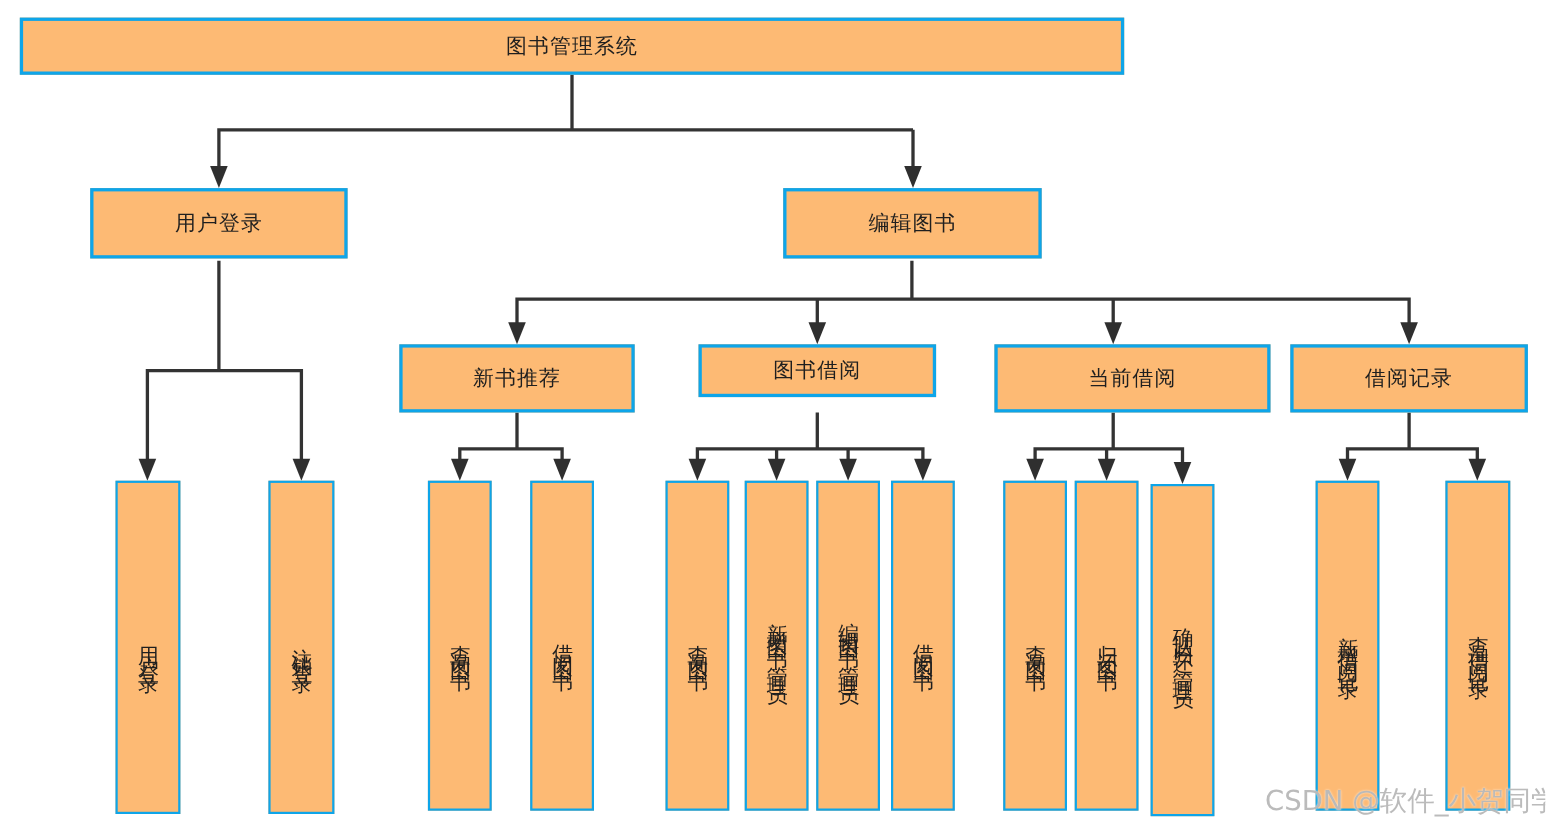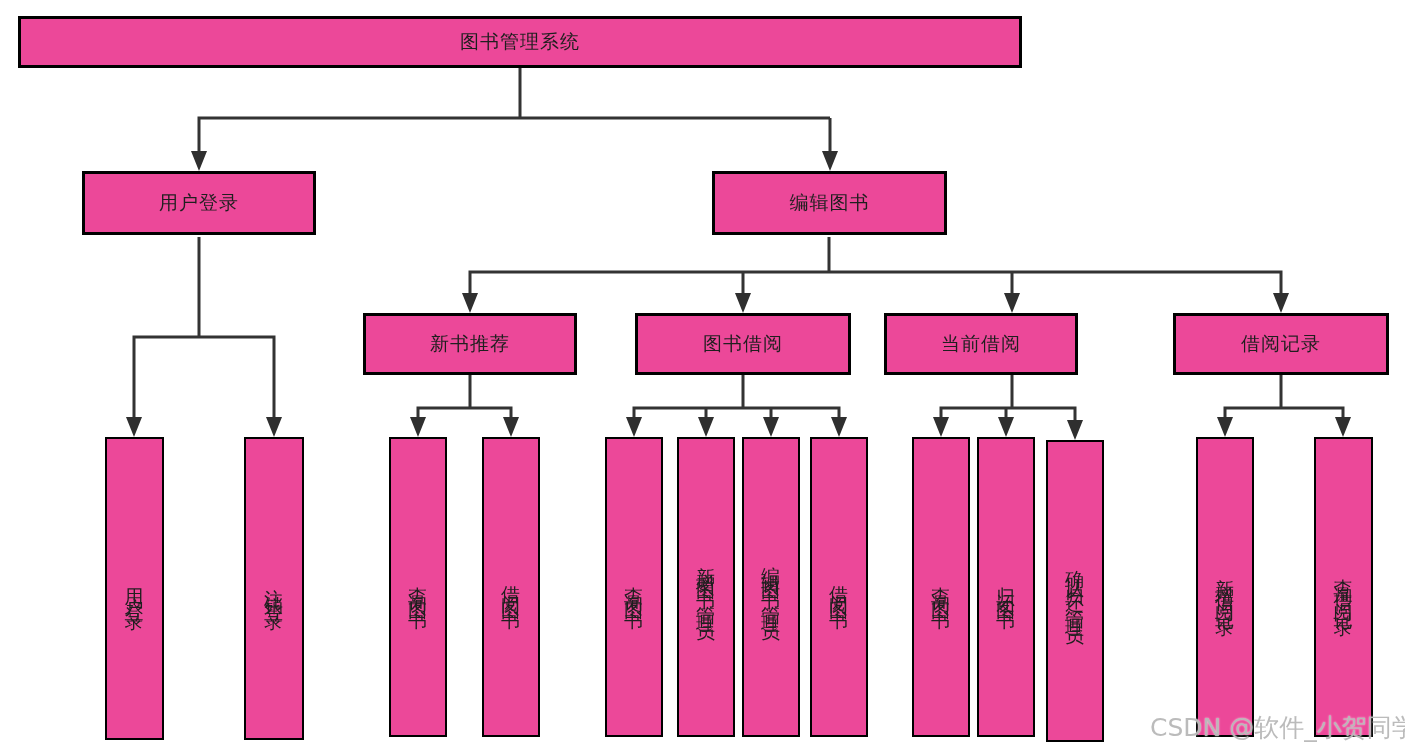--- a/index.html
+++ b/index.html
@@ -18,22 +18,22 @@
   .connectors {
     position: absolute;
     left: 0;
     top: 0;
     width: 1405px;
     height: 747px;
   }
   .node {
     position: absolute;
     box-sizing: border-box;
-    border: 3px solid #000000;
-    background: #ec4899;
+    border: 3px solid #0ea5e9;
+    background: #fdba74;
     display: flex;
     align-items: center;
     justify-content: center;
     color: #1f1f1f;
   }
   .node.h-label {
     font-size: 19px;
     letter-spacing: 1px;
     white-space: nowrap;
   }
@@ -122,24 +122,24 @@
   <div class="node h-label" style="left:82px; top:171px; width:234px; height:64px;">
     <span>用户登录</span>
   </div>
   <div class="node h-label" style="left:712px; top:171px; width:235px; height:64px;">
     <span>编辑图书</span>
   </div>
 
   <div class="node h-label" style="left:363px; top:313px; width:214px; height:62px;">
     <span>新书推荐</span>
   </div>
-  <div class="node h-label" style="left:635px; top:313px; width:216px; height:62px;">
+  <div class="node h-label" style="left:635px; top:313px; width:216px; height:48px;">
     <span>图书借阅</span>
   </div>
-  <div class="node h-label" style="left:884px; top:313px; width:194px; height:62px;">
+  <div class="node h-label" style="left:904px; top:313px; width:251px; height:62px;">
     <span>当前借阅</span>
   </div>
   <div class="node h-label" style="left:1173px; top:313px; width:216px; height:62px;">
     <span>借阅记录</span>
   </div>
 
   <div class="node leaf" style="left:105px; top:437px; width:59px; height:303px;">
     <span class="vtext">用户登录</span>
   </div>
   <div class="node leaf" style="left:244px; top:437px; width:60px; height:303px;">

